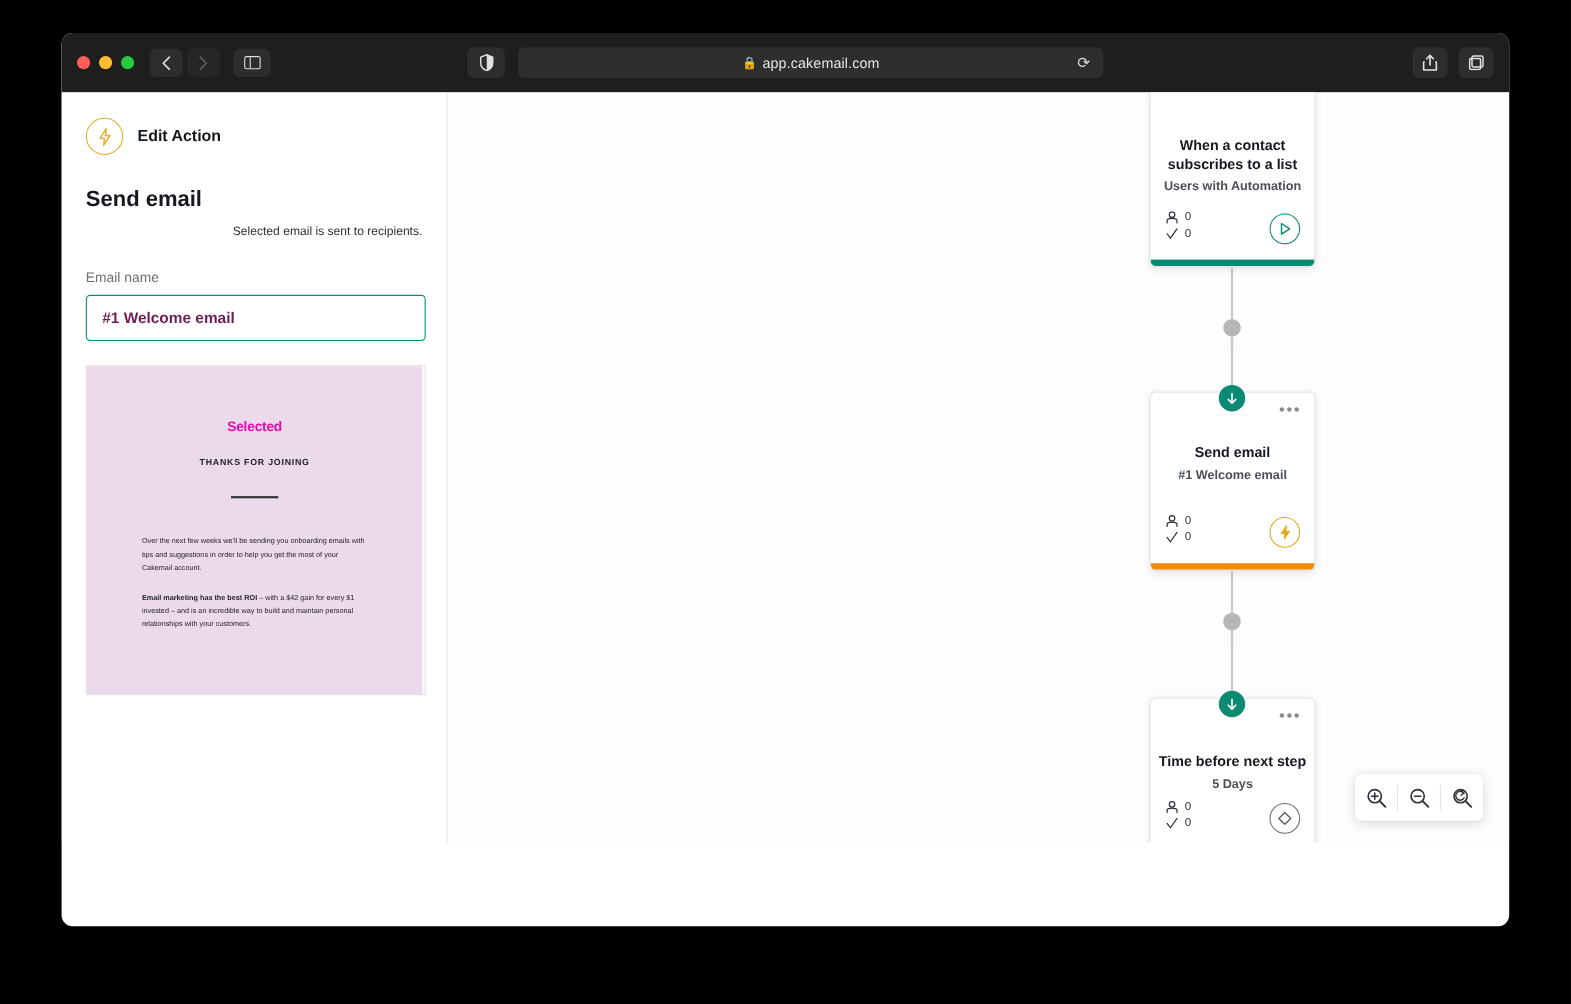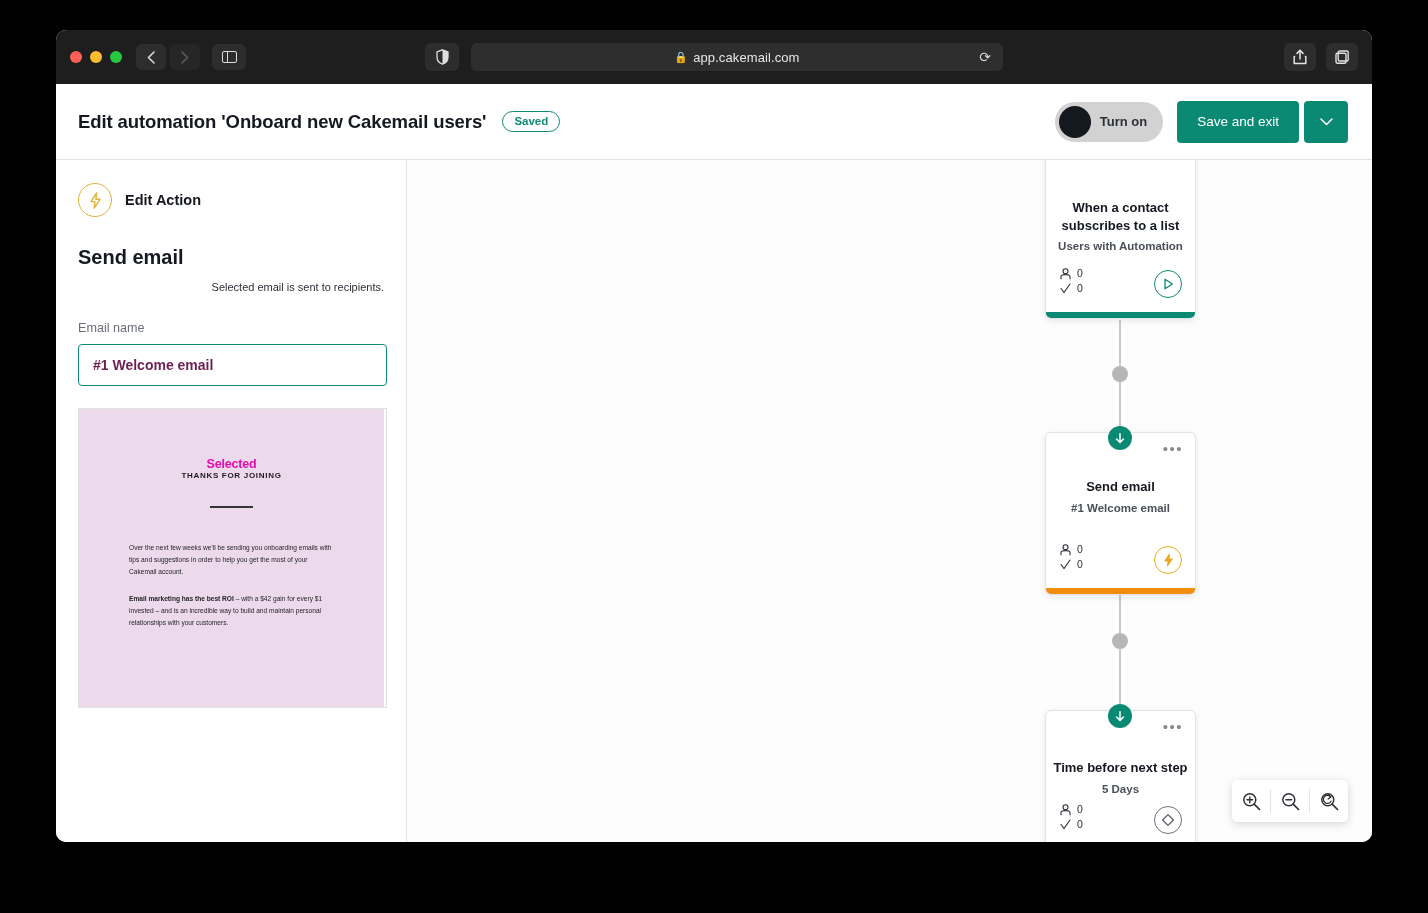--- a/index.html
+++ b/index.html
@@ -205,20 +205,21 @@
     font-size: 12.5px;
     letter-spacing: -.2px;
     margin-top: 30px;
   }
   #thanks-line {
     text-align: center;
     font-size: 8px;
     font-weight: bold;
     letter-spacing: .7px;
     color: #1c1c1c;
+    margin-top: 21px;
   }
   #congrats {
     text-align: center;
     font-size: 13.2px;
     line-height: 1.62;
     color: #1c1c1c;
     margin: 12px 16px 0;
   }
   #divider-rule {
     width: 43px; height: 2px; background: #333;
@@ -402,35 +403,20 @@
     </div>
     <div class="right-ico">
       <svg width="14" height="14" viewBox="0 0 14 14">
         <rect x="3.2" y="1" width="10" height="10" rx="1.5" fill="none" stroke="#e3e3e3" stroke-width="1.4"></rect>
         <rect x="1" y="3.2" width="10" height="10" rx="1.5" fill="none" stroke="#e3e3e3" stroke-width="1.4"></rect>
       </svg>
     </div>
 
   </div>
 
-  <div id="app-header">
-    <div id="page-title">Edit automation 'Onboard new Cakemail users'</div>
-    <div id="saved-badge">Saved</div>
-    <div class="hdr-spacer"></div>
-    <div id="turn-on-toggle">
-      <div id="toggle-knob"></div>
-      <span id="turn-on-label">Turn on</span>
-    </div>
-    <button id="save-exit-btn">Save and exit</button>
-    <button id="save-exit-caret">
-      <svg width="13" height="8" viewBox="0 0 13 8">
-          <path d="M1 1 L6.5 6.5 L12 1" stroke="#ffffff" stroke-width="1.5" fill="none" stroke-linecap="round" stroke-linejoin="round"></path>
-        </svg>
-    </button>
-  </div>
 
   <div id="app-body">
 
     <div id="left-panel">
       <div id="panel-scroll">
 
         <div id="edit-action-row">
           <div id="action-icon-circle">
             <svg width="13" height="17" viewBox="0 0 13 17">
                 <path d="M7.6 1 L2 9.6 H6 L5.2 16 L11 7.3 H6.9 Z" fill="none" stroke="#e3b23a" stroke-width="1.4" stroke-linejoin="round"></path>

